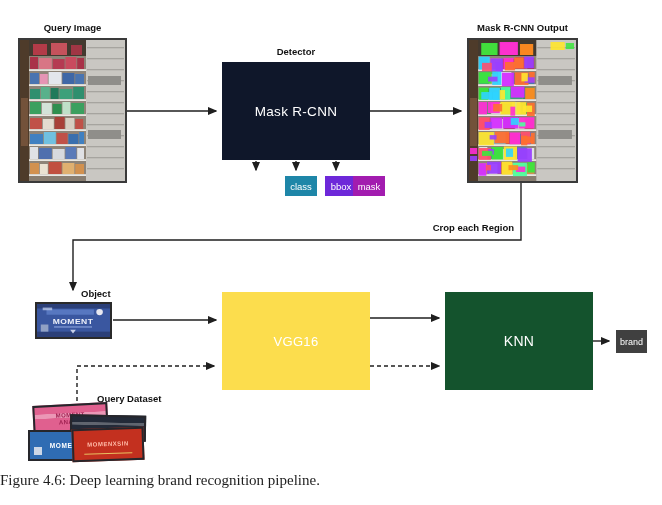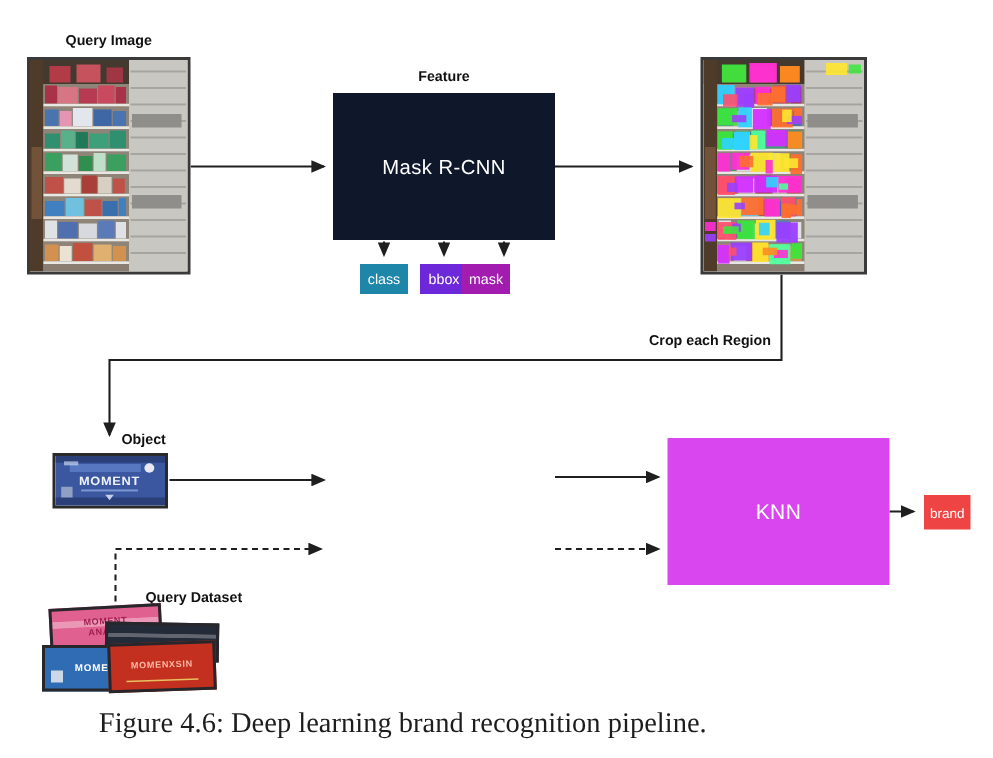--- a/index.html
+++ b/index.html
@@ -4,29 +4,29 @@
 <style>
   html,body{margin:0;padding:0;background:#fff;}
   body{width:662px;height:505px;font-family:"Liberation Sans",sans-serif;}
   .canvas{position:relative;width:662px;height:505px;background:#fff;overflow:hidden;}
   .connectors{position:absolute;left:0;top:0;pointer-events:none;}
   .lbl{position:absolute;font-weight:bold;font-size:9.5px;color:#111;text-align:center;line-height:11px;white-space:nowrap;}
   .node{position:absolute;display:flex;align-items:center;justify-content:center;color:#fff;box-sizing:border-box;}
   .node-detector{left:222px;top:62px;width:148px;height:98px;font-size:13.5px;letter-spacing:.3px;}
   .node-vgg{left:222px;top:292px;width:148px;height:98px;font-size:13px;letter-spacing:.3px;}
   .node-knn{left:445px;top:292px;width:148px;height:98px;font-size:14px;letter-spacing:.3px;}
-  .chip{position:absolute;top:176px;width:32px;height:20px;color:#fff;font-size:9.5px;display:flex;align-items:center;justify-content:center;}
+  .chip{position:absolute;top:176px;width:32px;height:20px;color:#fff;font-size:9.5px;display:flex;align-items:center;justify-content:center;margin-left:45px;}
   .chip-brand{position:absolute;left:616px;top:330px;width:31px;height:23px;color:#fff;font-size:9px;display:flex;align-items:center;justify-content:center;}
   .img-frame{position:absolute;border:2px solid #3a3a3a;box-sizing:border-box;background:#fff;}
   .img-frame svg{display:block;width:100%;height:100%;}
   .frame-query{left:18px;top:38px;width:109px;height:145px;}
   .frame-output{left:467px;top:38px;width:111px;height:145px;}
   .frame-object{left:35px;top:302px;width:77px;height:37px;border-color:#2a2a2a;}
-  .caption{position:absolute;left:0;top:472px;width:537px;text-align:center;
-           font-family:"Liberation Serif","DejaVu Serif",serif;font-size:19px;color:#1d1d1d;}
+  .caption{position:absolute;left:0;top:472px;width:537px;
+           font-family:"Liberation Serif","DejaVu Serif",serif;font-size:15px;color:#1d1d1d;}
   .ds-item{position:absolute;border:2px solid #26262b;box-sizing:border-box;display:flex;flex-direction:column;
            align-items:center;justify-content:center;color:#fff;font-weight:bold;overflow:hidden;}
   .ds-text{line-height:1.1;}
   .ds-0{background-image:linear-gradient(0deg,transparent 55%,rgba(255,255,255,.35) 57%,rgba(255,255,255,.35) 72%,transparent 74%);}
   .ds-0 .ds-text{color:#9e2050;font-size:6px;letter-spacing:.4px;}
   .ds-1{background-image:linear-gradient(0deg,transparent 62%,rgba(255,255,255,.28) 64%,rgba(255,255,255,.28) 74%,transparent 76%);}
   .ds-2 .ds-text{color:#fff;font-size:6.5px;letter-spacing:.6px;}
   .ds-2::before{content:'';position:absolute;left:4px;bottom:4px;width:8px;height:8px;background:#e8eaf0;opacity:.85;}
   .ds-3 .ds-text{color:#ffb9a6;font-size:6px;letter-spacing:.5px;}
   .ds-3::after{content:'';position:absolute;left:15%;right:15%;bottom:5px;height:1.5px;background:#e8c060;}
@@ -135,29 +135,30 @@
         <rect x="10" y="123" width="9" height="11" fill="#d2914f"></rect>
         <rect x="19.8" y="124" width="8" height="10" fill="#eae2d2"></rect>
         <rect x="28.6" y="122" width="13" height="12" fill="#c1503f"></rect>
         <rect x="42.400000000000006" y="123" width="12" height="11" fill="#e0b070"></rect>
         <rect x="55.2" y="124" width="8.799999999999997" height="10" fill="#d2914f"></rect>
         <rect x="9" y="134.2" width="57" height="1.8" fill="#e9e7e2"></rect>
         <rect x="9" y="136" width="57" height="5" fill="#897e71"></rect>
       </svg>
   </div>
 
-  <div class="lbl" style="left:222px;top:46px;width:148px;">Feature</div>
+  <div class="lbl" style="left:222px;top:46px;width:148px;">Detector</div>
   <div class="node node-detector" style="background-color: #0f172a;">
     <span>Mask R-CNN</span>
   </div>
 
   <div class="chip" style="left: 240px; background-color: rgb(30, 134, 168);">class</div>
   <div class="chip" style="left: 280px; background-color: #6d28d9;">bbox</div>
   <div class="chip" style="left: 308px; background-color: #a21caf;">mask</div>
 
+  <div class="lbl" style="left:455px;top:22px;width:135px;">Mask R-CNN Output</div>
   <div class="img-frame frame-output">
     <svg id="output-shelf" viewBox="0 0 105 141" preserveAspectRatio="none">
         <rect x="0" y="0" width="105" height="141" fill="#b3aea4"></rect>
         <rect x="66" y="0" width="39" height="141" fill="#c9c7c2"></rect>
         <rect x="67" y="7" width="37" height="1.3" fill="#a6a49f"></rect>
         <rect x="67" y="18" width="37" height="1.3" fill="#a6a49f"></rect>
         <rect x="67" y="29" width="37" height="1.3" fill="#a6a49f"></rect>
         <rect x="67" y="40" width="37" height="1.3" fill="#a6a49f"></rect>
         <rect x="67" y="51" width="37" height="1.3" fill="#a6a49f"></rect>
         <rect x="67" y="62" width="37" height="1.3" fill="#a6a49f"></rect>
@@ -315,26 +316,29 @@
         <rect x="10" y="6" width="50" height="6" fill="#5f7fc8" opacity="0.8"></rect>
         <rect x="6" y="4" width="10" height="3" fill="#c8d4f0" opacity="0.7"></rect>
         <circle cx="66" cy="9" r="3.5" fill="#e8e8f0"></circle>
         <rect x="4" y="23" width="8" height="8" fill="#9aa8c8" opacity="0.9"></rect>
         <rect x="18" y="25" width="40" height="1.5" fill="#8fa8e0" opacity="0.8"></rect>
         <text x="38" y="22" text-anchor="middle" font-size="9" font-weight="bold" fill="#eef1fa" font-family="&quot;Liberation Sans&quot;,sans-serif" letter-spacing=".5">MOMENT</text>
         <path d="M35,29 L41,29 L38,33 Z" fill="#c8d0e8"></path>
       </svg>
   </div>
 
-
-  <div class="node node-knn" style="background-color: #d946ef;">
+  <div class="node node-vgg" style="background-color: rgb(252, 221, 77);">
+    <span>VGG16</span>
+  </div>
+
+  <div class="node node-knn" style="background-color: #14532d;">
     <span>KNN</span>
   </div>
 
-  <div class="chip-brand" style="background-color: #ef4444;">brand</div>
+  <div class="chip-brand" style="background-color: #404040;">brand</div>
 
   <div class="lbl" style="left:97px;top:393px;width:70px;text-align:left;">Query Dataset</div>
   <div id="dataset-cluster" style="position:absolute;left:0;top:0;width:662px;height:505px;pointer-events:none;">
       <div class="ds-item ds-0" style="left: 33px; top: 404px; width: 75px; height: 30px; transform: rotate(-3deg); background-color: rgb(224, 96, 143); z-index: 1;">
         <div class="ds-text">MOMENT</div>
         <div class="ds-text">ANALG</div>
       </div>
       <div class="ds-item ds-1" style="left: 70px; top: 415px; width: 76px; height: 26px; transform: rotate(1deg); background-color: rgb(35, 42, 56); z-index: 2;"></div>
       <div class="ds-item ds-2" style="left: 28px; top: 430px; width: 76px; height: 31px; transform: rotate(0deg); background-color: rgb(47, 108, 179); z-index: 3;">
         <div class="ds-text">MOMENT</div>

